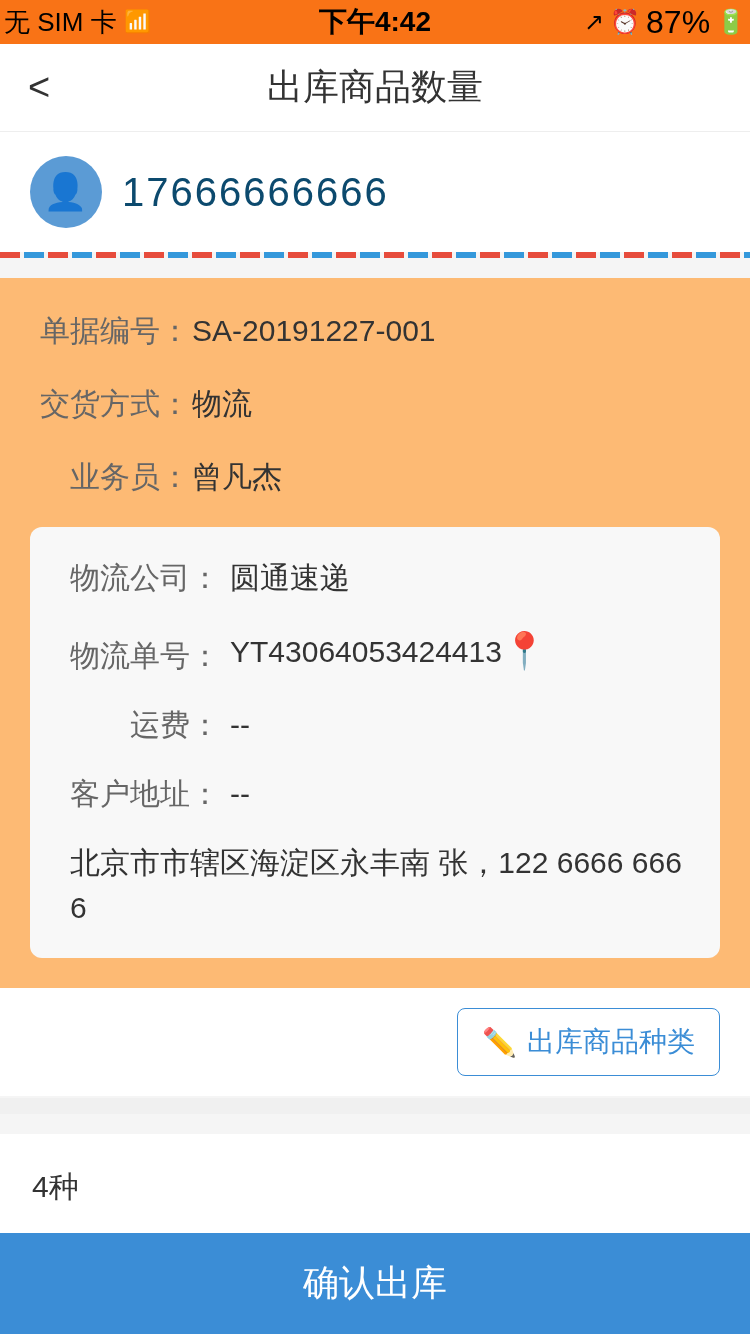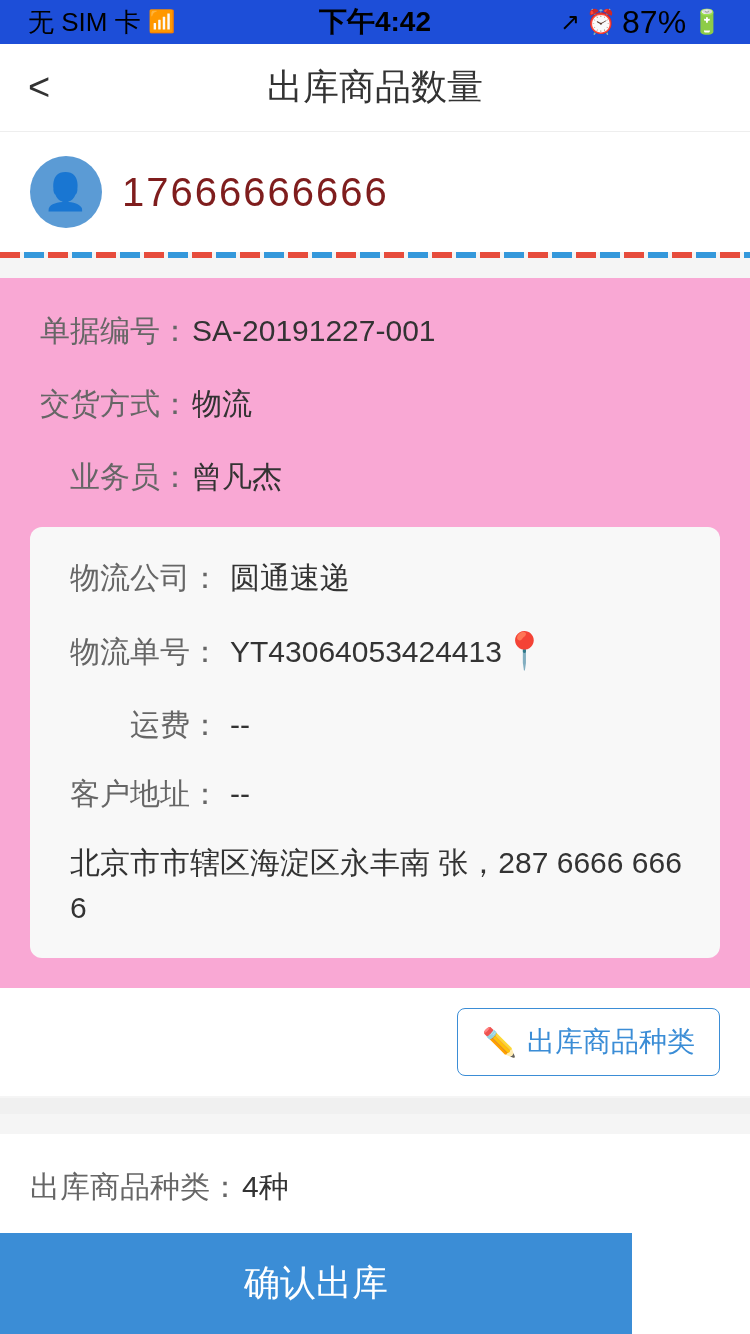--- a/index.html
+++ b/index.html
@@ -10,25 +10,25 @@
       font-family: -apple-system, "PingFang SC", "Helvetica Neue", Arial, sans-serif;
       background: #f5f5f5;
       position: relative;
       overflow-x: hidden;
     }
 
     
     .status-bar {
       width: 750px;
       height: 44px;
-      background: #1d4ed8;
+      background: #f97316;
       display: flex;
       align-items: center;
       justify-content: space-between;
-      padding: 0 28px;
+      padding: 0 4px;
       font-size: 26px;
       font-weight: 500;
     }
     .status-left {
       display: flex;
       align-items: center;
       gap: 8px;
       font-size: 26px;
     }
     .status-center {
@@ -104,27 +104,27 @@
       background: #5b9bd5;
       display: flex;
       align-items: center;
       justify-content: center;
       color: white;
       font-size: 36px;
     }
     .user-phone {
       font-size: 40px;
       font-weight: 500;
-      color: #7f1d1d;
+      color: #0c4a6e;
       letter-spacing: 2px;
     }
 
     
     .content-section {
-      background: #f9a8d4;
+      background: #fdba74;
       margin-top: 20px;
       padding: 30px 30px;
     }
 
     .info-row {
       display: flex;
       align-items: flex-start;
       margin-bottom: 28px;
       font-size: 30px;
       line-height: 1.5;
@@ -144,21 +144,21 @@
     
     .logistics-box {
       background: #f8f8f8;
       border-radius: 12px;
       margin-top: 20px;
       padding: 28px 30px;
     }
 
     .logistics-row {
       display: flex;
-      align-items: center;
+      align-items: flex-end;
       margin-bottom: 24px;
       font-size: 30px;
       line-height: 1.5;
     }
     .logistics-row:last-child {
       margin-bottom: 0;
     }
     .logistics-label {
       color: #666;
       min-width: 160px;
@@ -207,21 +207,21 @@
       background: #fff;
       margin-top: 20px;
       padding: 30px 30px;
     }
 
     
     .confirm-btn-area {
       position: fixed;
       bottom: 0;
       left: 0;
-      width: 632px;
+      width: 750px;
       background: #3b8dd6;
       padding: 26px 0;
       text-align: center;
     }
     .confirm-btn {
       color: #fff;
       font-size: 36px;
       font-weight: 500;
       background: transparent;
       border: none;
@@ -290,37 +290,36 @@
     </div>
     <div class="logistics-row">
       <span class="logistics-label">运费：</span>
       <span class="logistics-value">--</span>
     </div>
     <div class="logistics-row">
       <span class="logistics-label">客户地址：</span>
       <span class="logistics-value">--</span>
     </div>
     <div class="logistics-row">
-      <span class="logistics-value">北京市市辖区海淀区永丰南  张，287 6666 6666</span>
+      <span class="logistics-value">北京市市辖区海淀区永丰南  张，122 6666 6666</span>
     </div>
   </div>
 </div>
 
 <div class="edit-btn-container">
   <button class="edit-btn">
     <span>✏️</span>
     <span>出库商品种类</span>
   </button>
 </div>
 
 <div style="height:16px; background:#f0f0f0;"></div>
 
 <div class="goods-section">
   <div class="info-row">
-    <span class="info-label">出库商品种类：</span>
     <span class="info-value">4种</span>
   </div>
   <div class="info-row">
     <span class="info-label">出库商品数量：</span>
     <span class="info-value">14.620000000000001件</span>
   </div>
 </div>
 
 <div class="confirm-btn-area">
   <button class="confirm-btn">确认出库</button>

